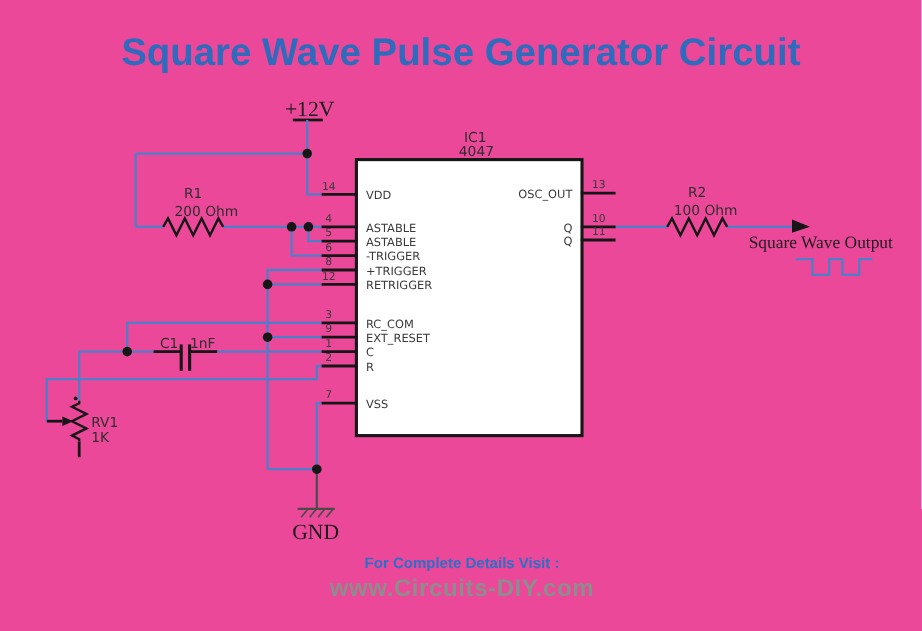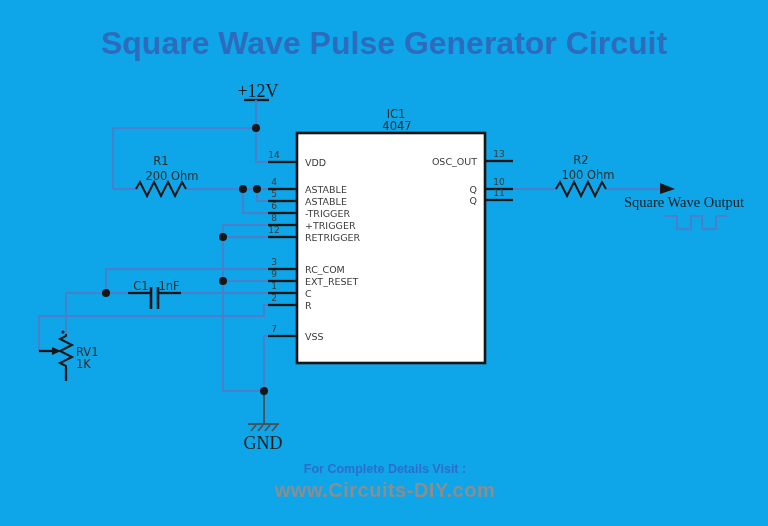--- a/index.html
+++ b/index.html
@@ -1,16 +1,16 @@
 <!DOCTYPE html>
 <html style="--title: #2e6bbd; --wire: #4d7ec9; --ink: #161616; --pin: #3a3a3a; --fblue: #2d6fc8; --fgray: #8d8d8d;"><head>
 <meta charset="utf-8">
 <style>
   html,body{margin:0;padding:0;background:#ffffff;}
-  #stage{position:relative;width:768px;height:526px;background:#0ea5e9;overflow:hidden;}
+  #stage{position:relative;width:768px;height:526px;background:#ec4899;overflow:hidden;}
   svg{display:block;}
   text{user-select:none;}
   .title-text{font-family:"Liberation Sans",sans-serif;font-weight:bold;font-size:32px;fill:var(--title);}
   .ser{font-family:"Liberation Serif",serif;fill:#1c1c1c;}
   .pin-name{font-family:"DejaVu Sans",sans-serif;font-size:9.5px;fill:var(--pin);}
   .pin-num{font-family:"DejaVu Sans",sans-serif;font-size:9px;fill:var(--pin);}
   .comp-lbl{font-family:"DejaVu Sans",sans-serif;font-size:11.5px;fill:#2e2e2e;}
   .w{stroke:var(--wire);stroke-width:1.9;fill:none;}
   .k{stroke:var(--ink);stroke-width:2.3;fill:none;}
   .zz{stroke:var(--ink);stroke-width:2;fill:none;stroke-linejoin:miter;}

